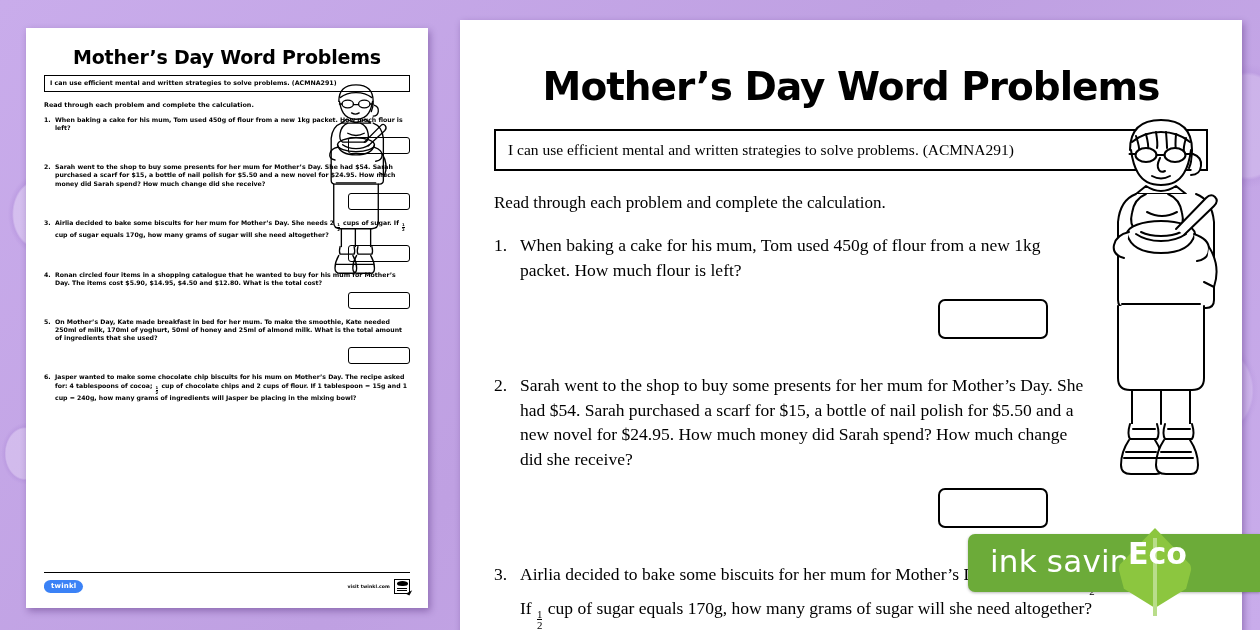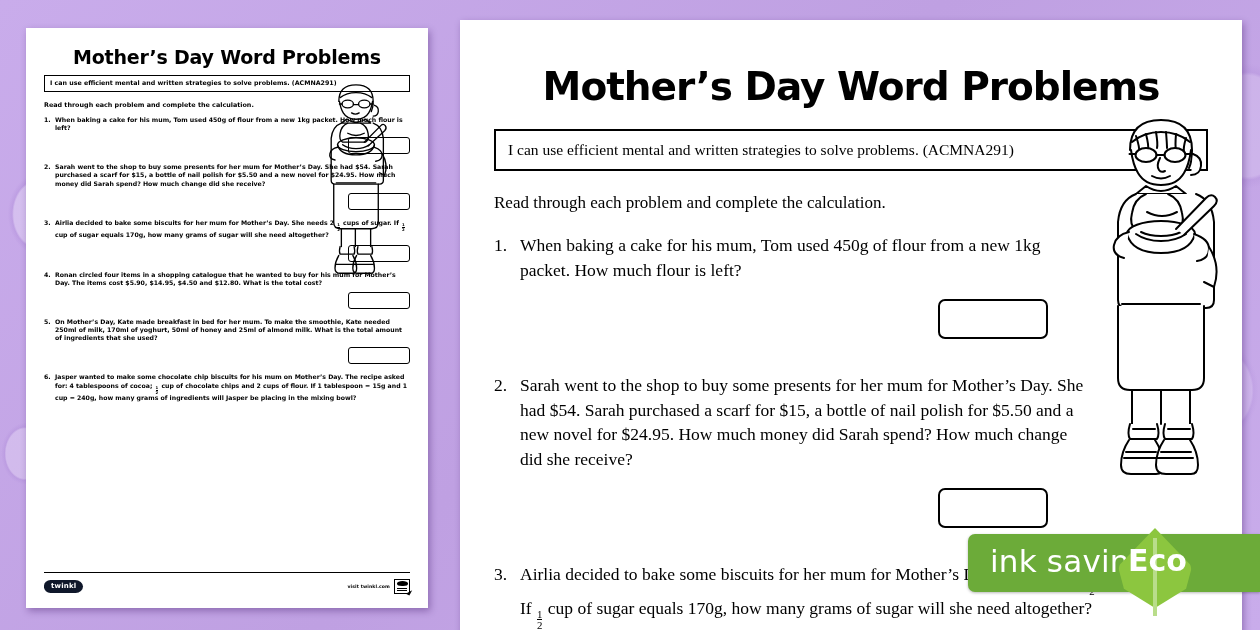--- a/index.html
+++ b/index.html
@@ -84,21 +84,21 @@
   }
   #page-thumb .t-footer {
     position: absolute;
     left: 18px; right: 18px; bottom: 14px;
   }
   #page-thumb .t-rule { border-top: 1.6px solid #000; margin-bottom: 6px; }
   #page-thumb .t-footer-inner {
     display: flex; align-items: center; justify-content: space-between;
   }
   .twinkl-cloud {
-    background: #0f172a;
+    background: #3b82f6;
     color: #fff;
     font-size: 7px;
     font-weight: bold;
     border-radius: 9px 11px 10px 9px / 8px 9px 9px 8px;
     padding: 2px 7px 3px 7px;
     letter-spacing: .2px;
     font-family: "DejaVu Sans", sans-serif;
   }
   #page-thumb .t-visit {
     font-size: 4.6px; font-weight: bold; letter-spacing: .1px;
@@ -219,21 +219,21 @@
     clip-path: polygon(50% 0%, 100% 48%, 92% 76%, 50% 100%, 8% 76%, 0% 48%);
     position: absolute; left: 0; top: 0;
   }
   #eco-leaf .vein {
     position: absolute; left: 35px; top: 10px;
     width: 3.5px; height: 78px;
     background: #b9dd8a;
   }
   #eco-word {
     position: absolute;
-    left: 160px; top: 9px;
+    left: 160px; top: 2px;
     color: #ffffff;
     font-family: "DejaVu Sans", sans-serif;
     font-size: 30px;
     font-weight: bold;
     z-index: 3;
   }
 </style>
 </head>
 <body>
 

